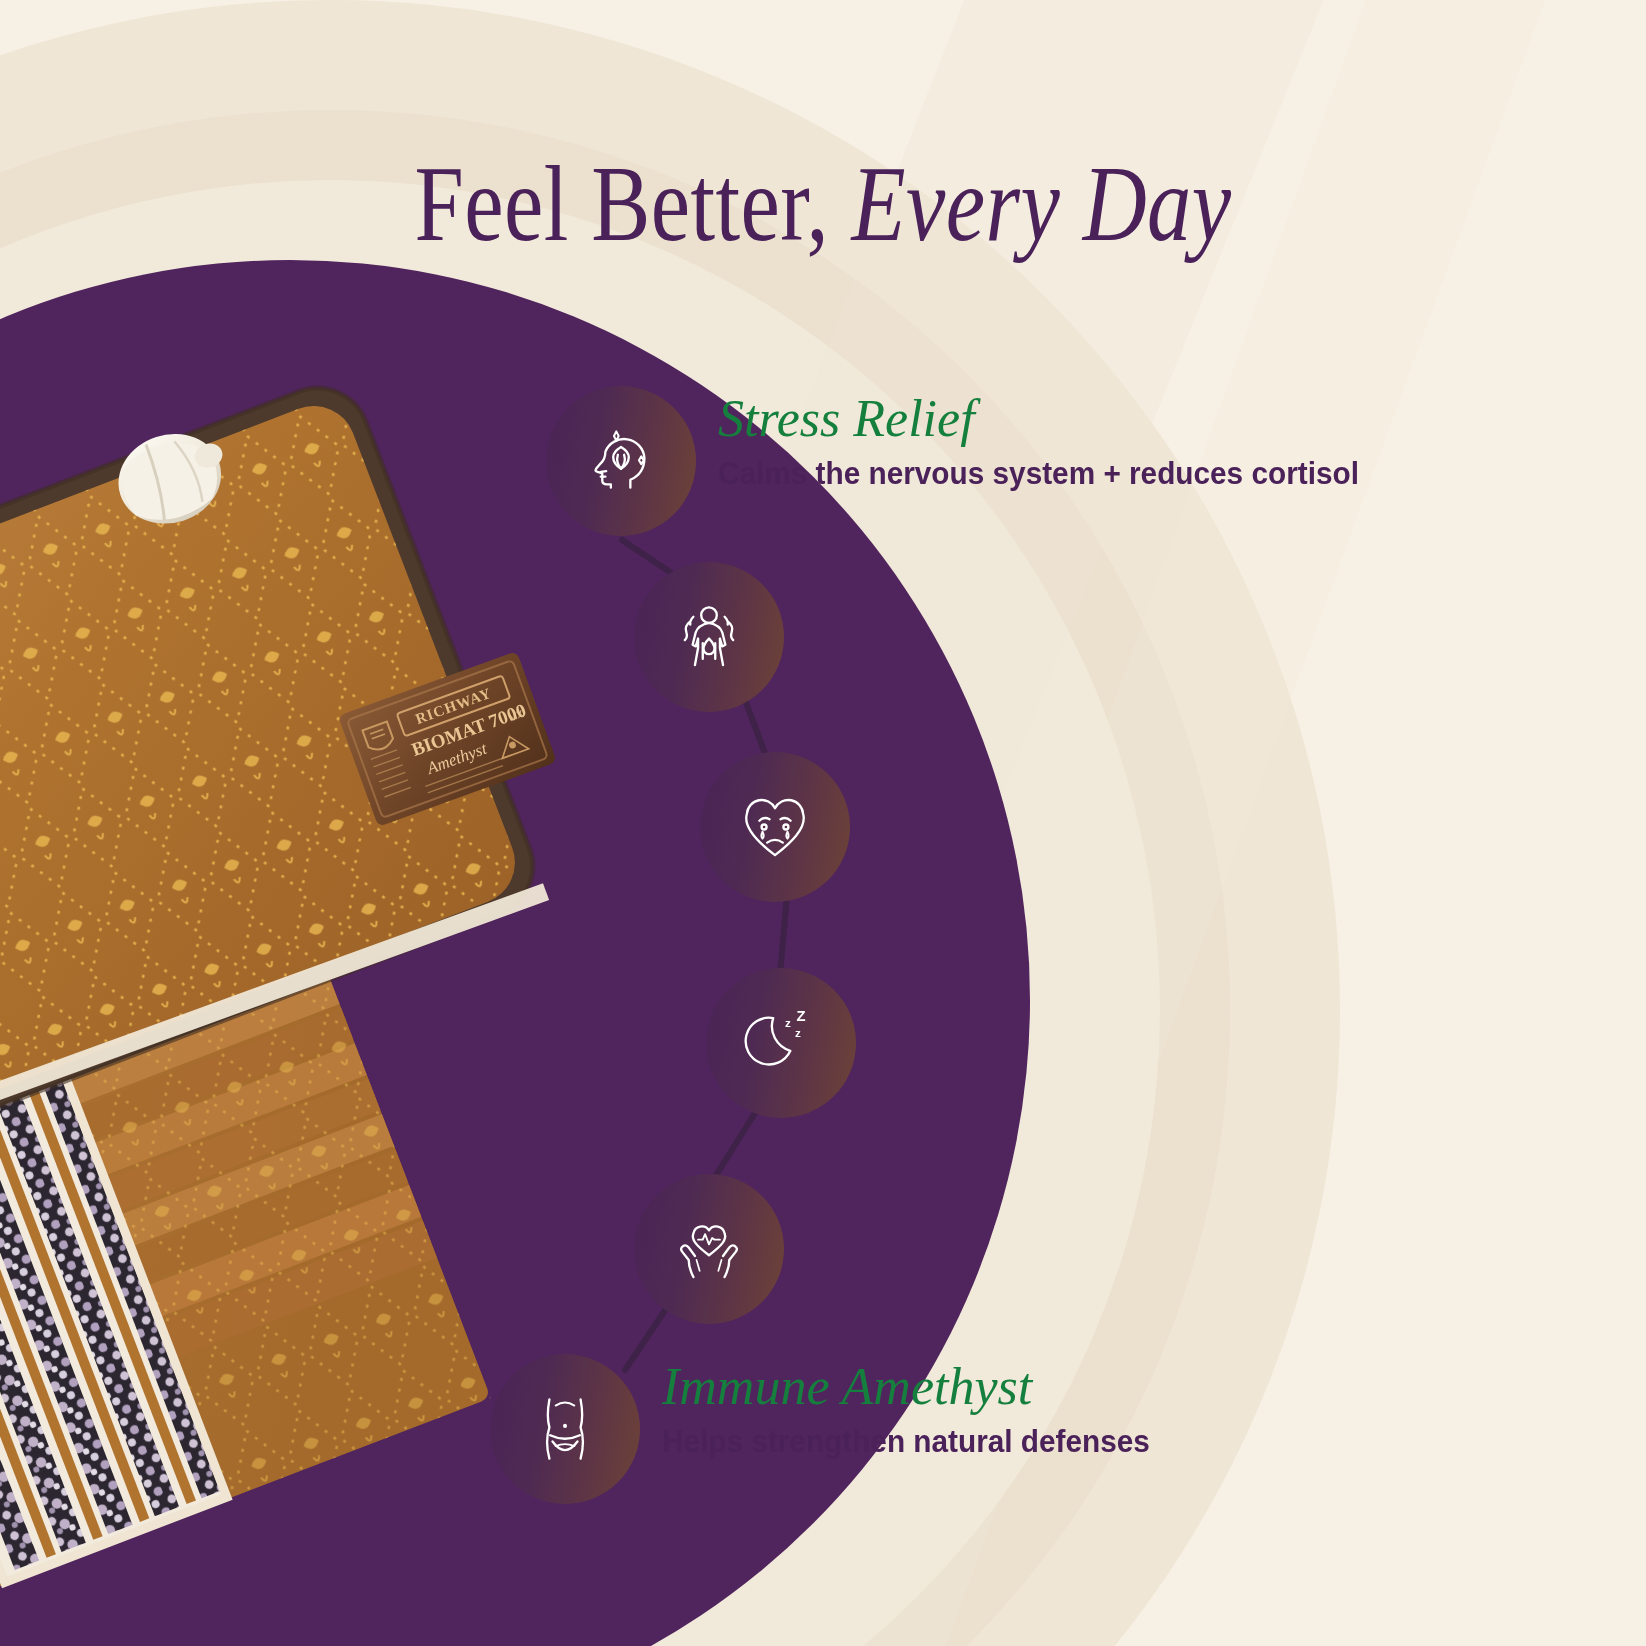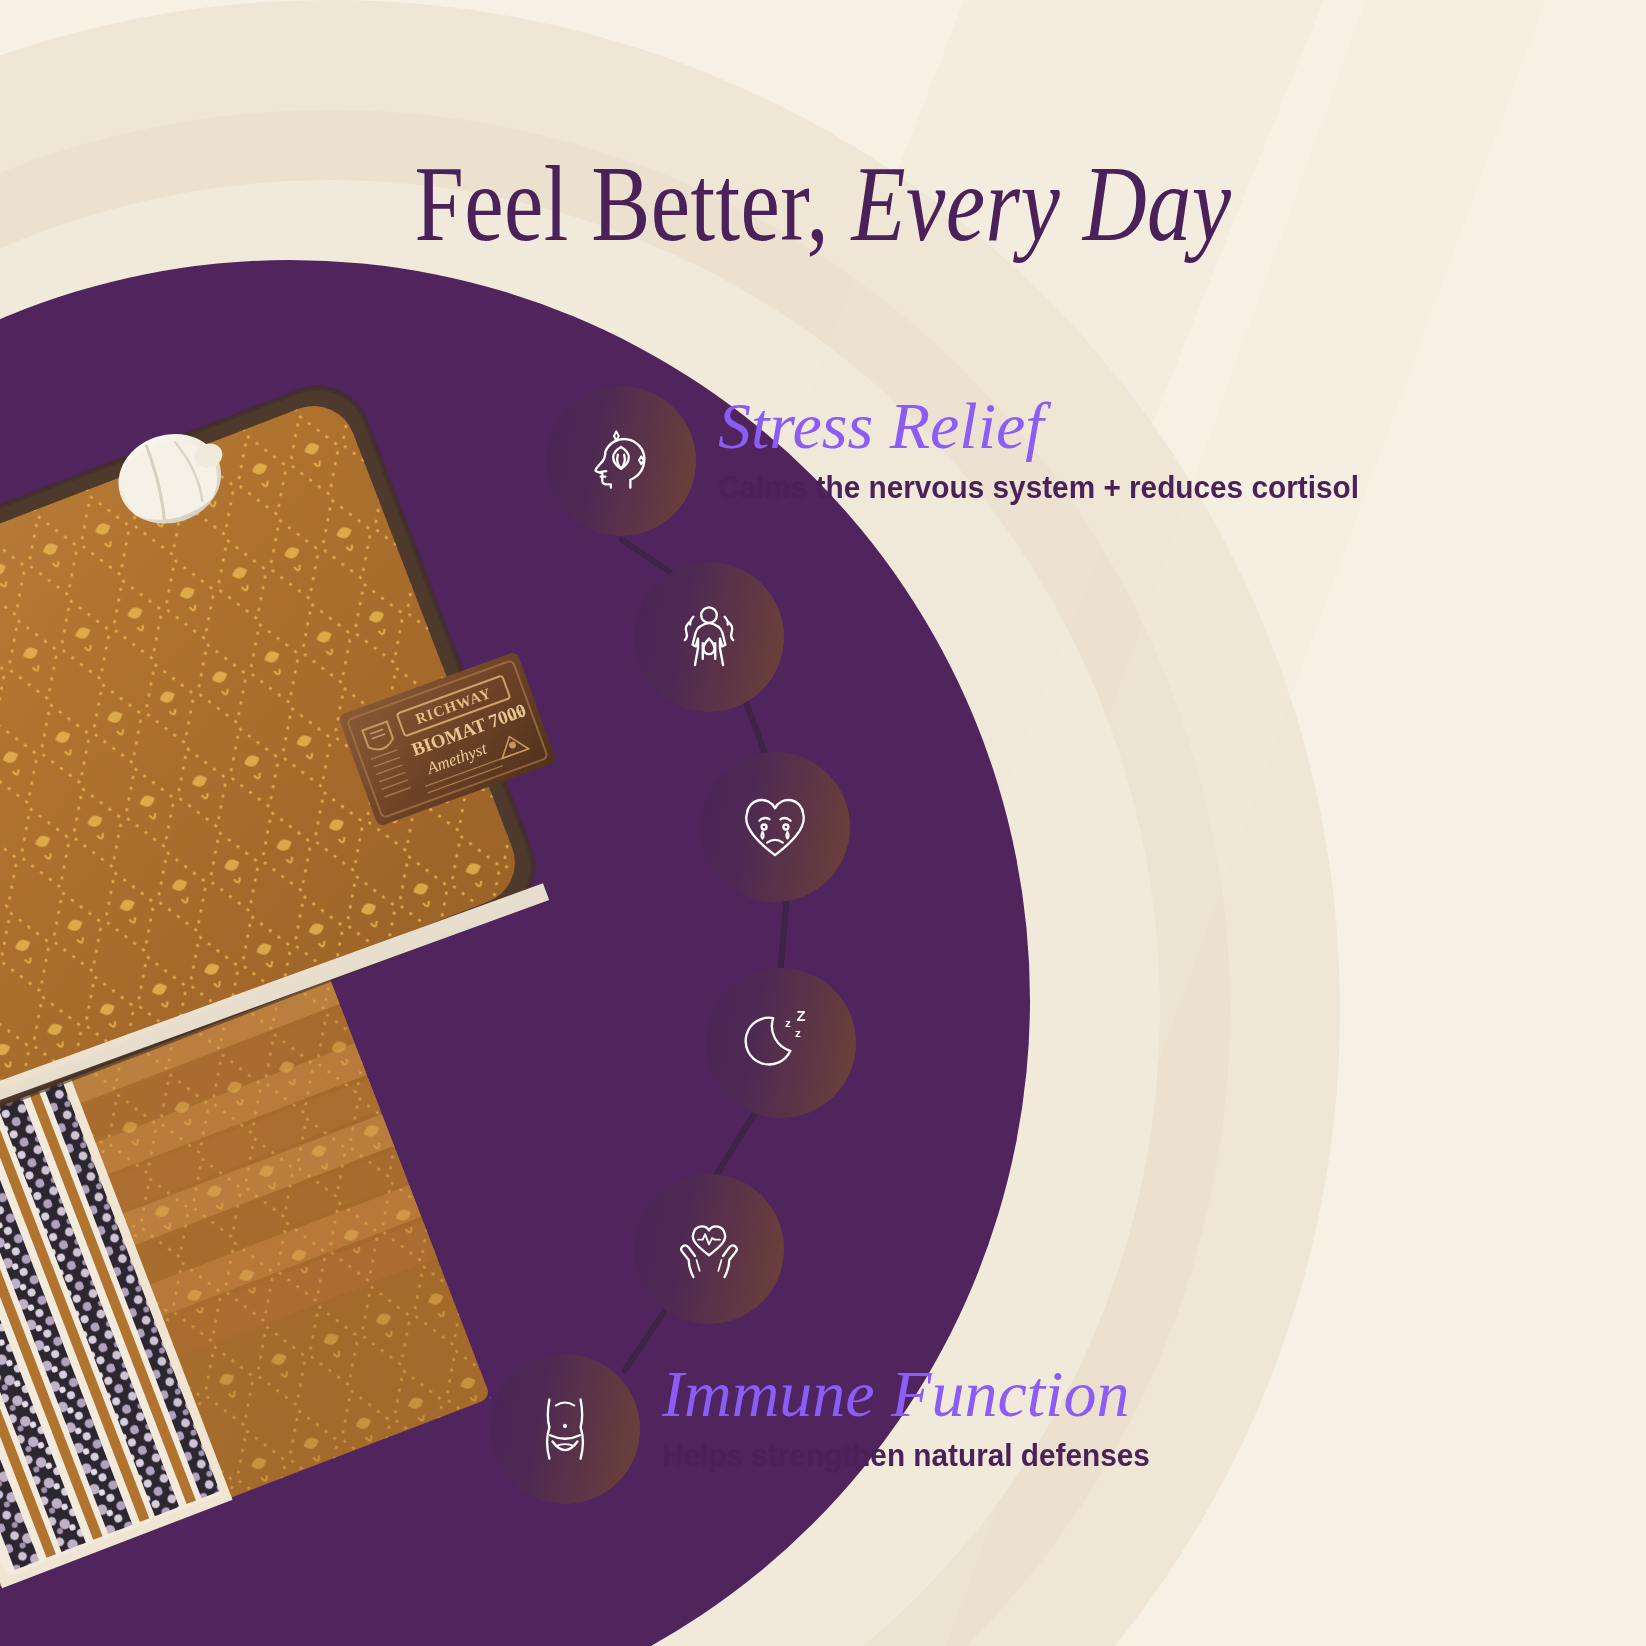--- a/index.html
+++ b/index.html
@@ -52,24 +52,24 @@
     position:absolute;
     width:150px; height:150px;
     border-radius:50%;
     display:flex; align-items:center; justify-content:center;
     background:linear-gradient(100deg,#4A2456 0%, #4E2A53 34%, #5E3545 68%, #6E4337 100%);
   }
   .badge svg { width:78px; height:78px; display:block; }
 
   .btext { position:absolute; }
   .bhead {
-    color:#8b5cf6;
+    color:#15803d;
     font-family:"Liberation Serif", serif;
     font-style:italic;
-    font-size:66px;
+    font-size:52px;
     line-height:1.02;
     white-space:nowrap;
   }
   .bsub {
     color:#4A2259;
     font-family:"Liberation Sans", sans-serif;
     font-weight:600;
     font-size:31px;
     line-height:1.2;
     margin-top:10px;
@@ -371,19 +371,19 @@
             <path d="M70 12 q4 22 0 36 q6 18 0 40"></path>
             <path d="M38 20 q12 -8 24 0" stroke-width="2.4"></path>
             <circle cx="50" cy="46" r="2.6" fill="#FFFFFF" stroke="none"></circle>
             <path d="M31 58 q19 9 38 0"></path>
             <path d="M34 66 q16 22 32 0"></path>
             <path d="M38 72 q12 -5 24 0" stroke-width="2.2"></path>
           </g>
         </svg>
       </div>
       <div class="btext" style="left:662px; top:1360px;">
-        <div class="bhead">Immune Function</div>
+        <div class="bhead">Immune Amethyst</div>
         <div class="bsub">Helps strengthen natural defenses</div>
       </div>
     </div>
 
   </div>
 </div>
 
 </body></html>

